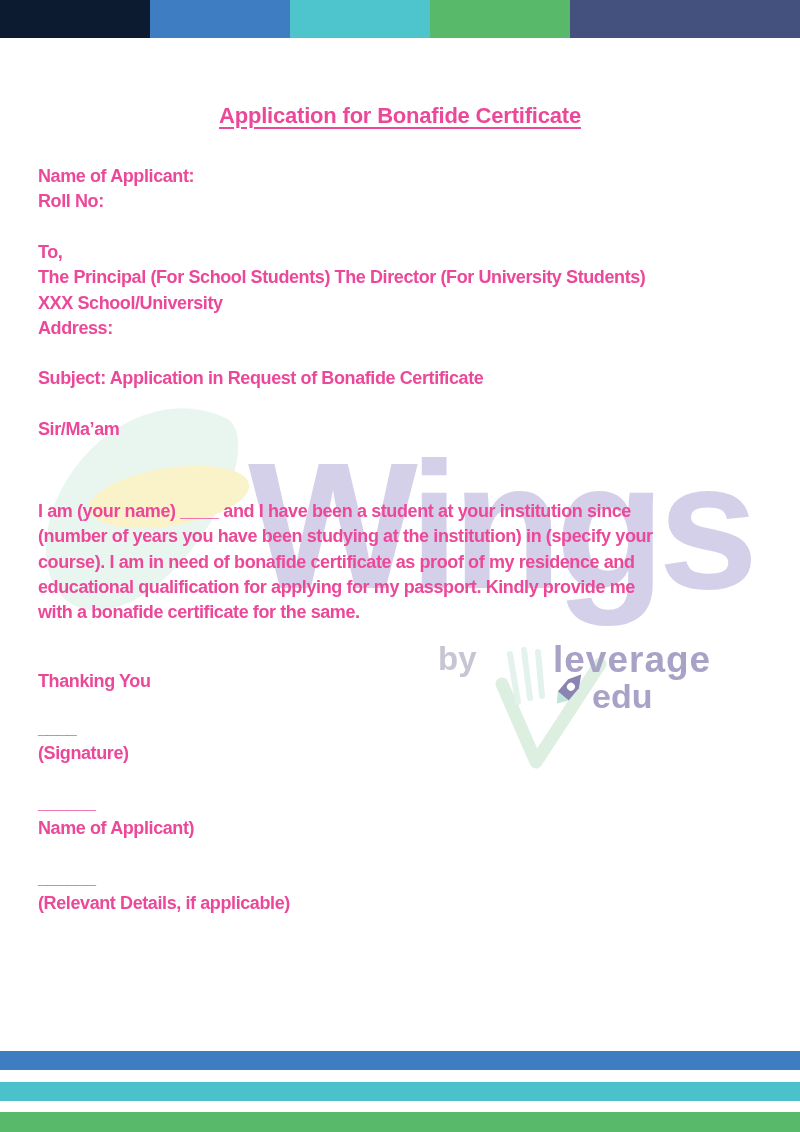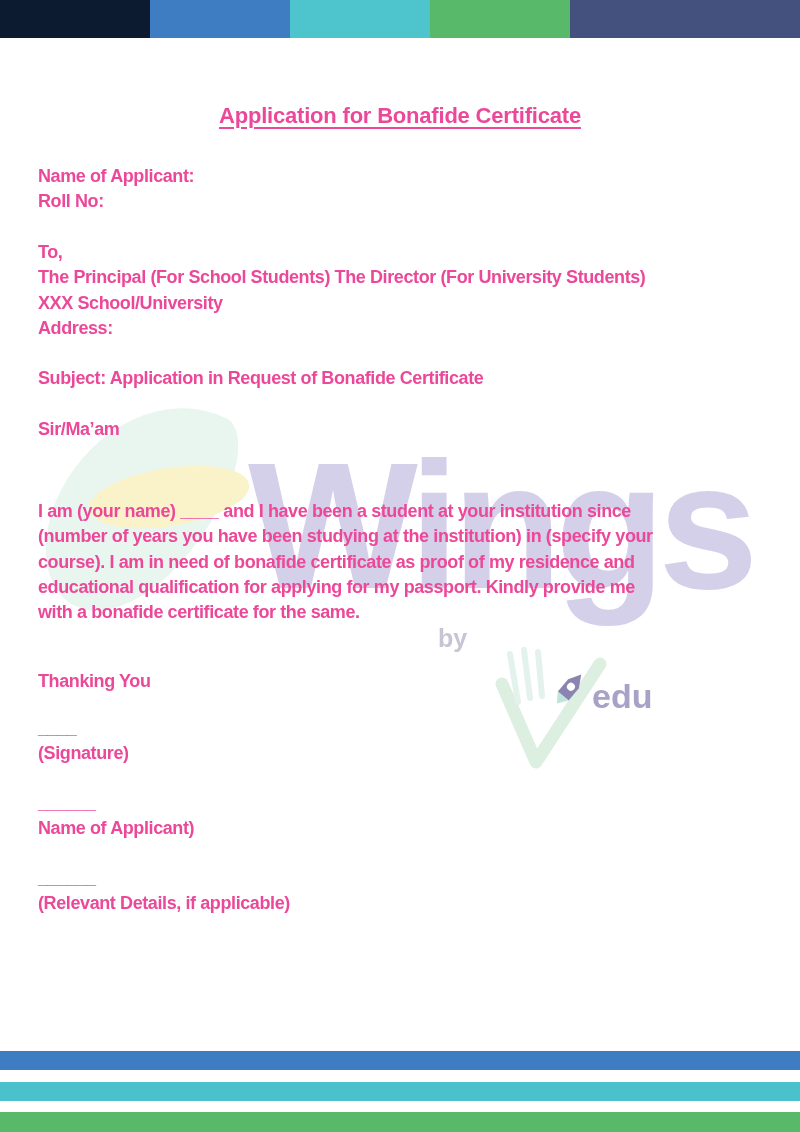--- a/index.html
+++ b/index.html
@@ -24,21 +24,21 @@
     transform:rotate(26deg);
   }
   .wm-sun{
     position:absolute;left:88px;top:468px;width:162px;height:58px;
     border-radius:50%;transform:rotate(-9deg);
   }
   .wm-wings{
     position:absolute;left:248px;top:436px;
     font-size:180px;font-weight:800;line-height:1;letter-spacing:-7px;
   }
-  .wm-by{position:absolute;left:438px;top:624px;font-size:25px;font-weight:700;}
+  .wm-by{position:absolute;left:438px;top:640px;font-size:33px;font-weight:700;}
   .wm-leverage{position:absolute;left:553px;top:641px;font-size:37px;font-weight:800;letter-spacing:1px;line-height:1;}
   .wm-edu{position:absolute;left:592px;top:679px;font-size:34px;font-weight:800;line-height:1;}
   .wm-mark{position:absolute;left:488px;top:640px;}
   .wm-rocket{position:absolute;left:548px;top:668px;}
   
   .content{position:absolute;inset:0;z-index:1;color:#ec4899;}
   .doc-title{
     position:absolute;top:88px;left:0;width:100%;text-align:center;
     font-size:22px;font-weight:800;letter-spacing:-0.2px;
     text-decoration:underline;text-underline-offset:4px;text-decoration-thickness:2px;
@@ -83,20 +83,21 @@
       <path d="M36 10 L42 58" fill="none" stroke-width="6" stroke-linecap="round" stroke="#e3f2ec"></path>
       <path d="M50 12 L54 56" fill="none" stroke-width="6" stroke-linecap="round" stroke="#e3f2ec"></path>
     </svg>
     <svg class="wm-rocket" width="42" height="42" viewBox="0 0 42 42">
       <g transform="rotate(40 21 21)">
         <polygon points="21,2 28,14 28,30 14,30 14,14" fill="#8a84b0"></polygon>
         <polygon points="14,30 28,30 21,40" fill="#bfe4da"></polygon>
         <circle cx="21" cy="18" r="4" fill="#ffffff"></circle>
       </g>
     </svg>
+    <div class="wm-leverage" style="color: rgb(167, 162, 198);">leverage</div>
     <div class="wm-edu" style="color: rgb(167, 162, 198);">edu</div>
   </div>
 
   <div class="content">
 
     <h1 class="doc-title">Application for Bonafide Certificate</h1>
 
     <div class="block b-applicant">
       <div>Name of Applicant:</div>
       <div>Roll No:</div>

